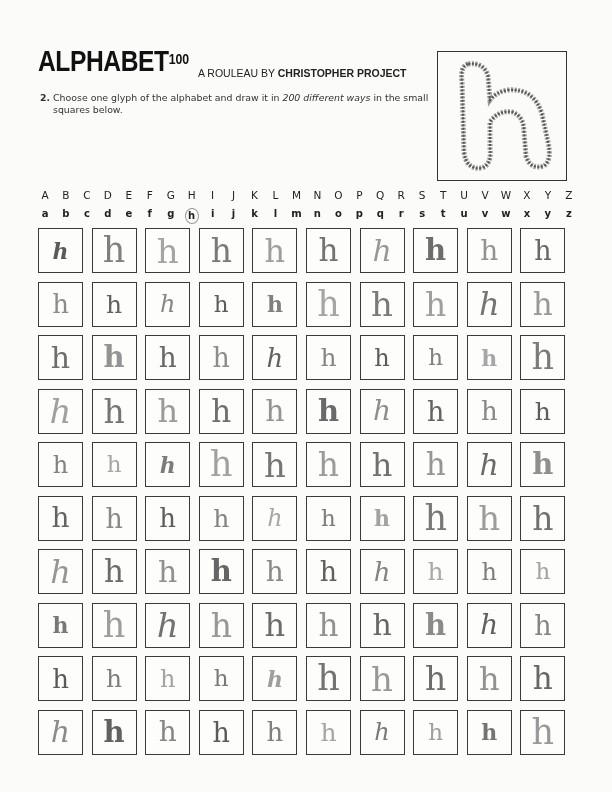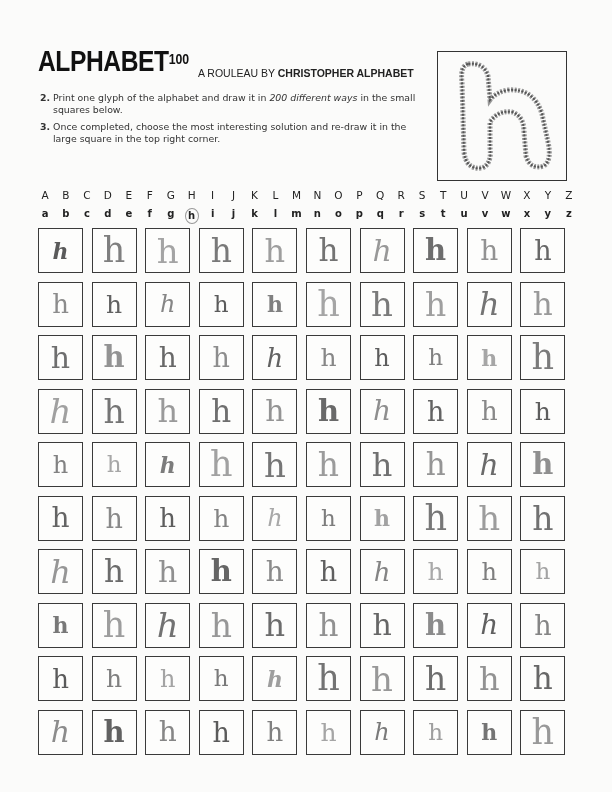--- a/index.html
+++ b/index.html
@@ -52,25 +52,24 @@
   }
   .glyph {
     font-family:"DejaVu Serif", serif; font-size:30px; color:#777; line-height:1;
   }
 </style>
 </head>
 <body>
 
 <div class="title"><span>ALPHABET</span><sup>100</sup></div>
 
-<div class="byline"><span>A ROULEAU BY</span> <b>CHRISTOPHER ALPHABET</b></div>
+<div class="byline"><span>A ROULEAU BY</span> <b>CHRISTOPHER PROJECT</b></div>
 
 <div class="instructions">
-  <div class="step"><span class="num">2.</span> <span>Print one glyph of the alphabet and draw it in</span> <em>200 different ways</em> <span>in the small squares below.</span></div>
-  <div class="step"><span class="num">3.</span> <span>Once completed, choose the most interesting solution and re-draw it in the large square in the top right corner.</span></div>
+  <div class="step"><span class="num">2.</span> <span>Choose one glyph of the alphabet and draw it in</span> <em>200 different ways</em> <span>in the small squares below.</span></div>
 </div>
 
 <div class="big-box">
   <svg width="128" height="128" viewBox="0 0 128 128">
     <g fill="none" stroke="#777" stroke-width="1" stroke-dasharray="2 1.5">
       <path d="M30 12 Q22 14 24 30 L26 100 Q28 118 44 116 Q54 112 52 96 L52 70 Q60 58 74 60 Q86 64 86 80 L88 104 Q92 118 106 114 Q114 108 110 90 L104 62 Q96 36 70 38 Q58 40 52 48 L50 24 Q46 10 30 12 Z" stroke-width="5" stroke="#999"></path>
       <path d="M30 12 Q22 14 24 30 L26 100 Q28 118 44 116 Q54 112 52 96 L52 70 Q60 58 74 60 Q86 64 86 80 L88 104 Q92 118 106 114 Q114 108 110 90 L104 62 Q96 36 70 38 Q58 40 52 48 L50 24 Q46 10 30 12 Z" stroke-width="2" stroke="#555"></path>
     </g>
   </svg>
 </div>

